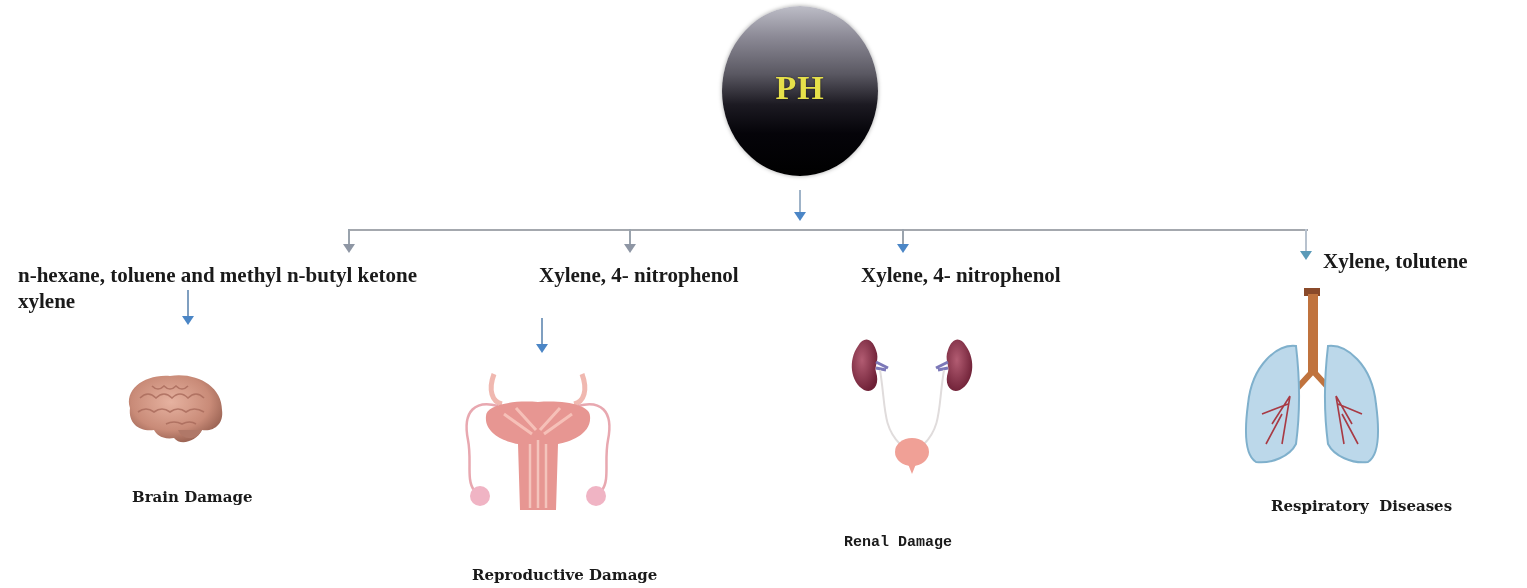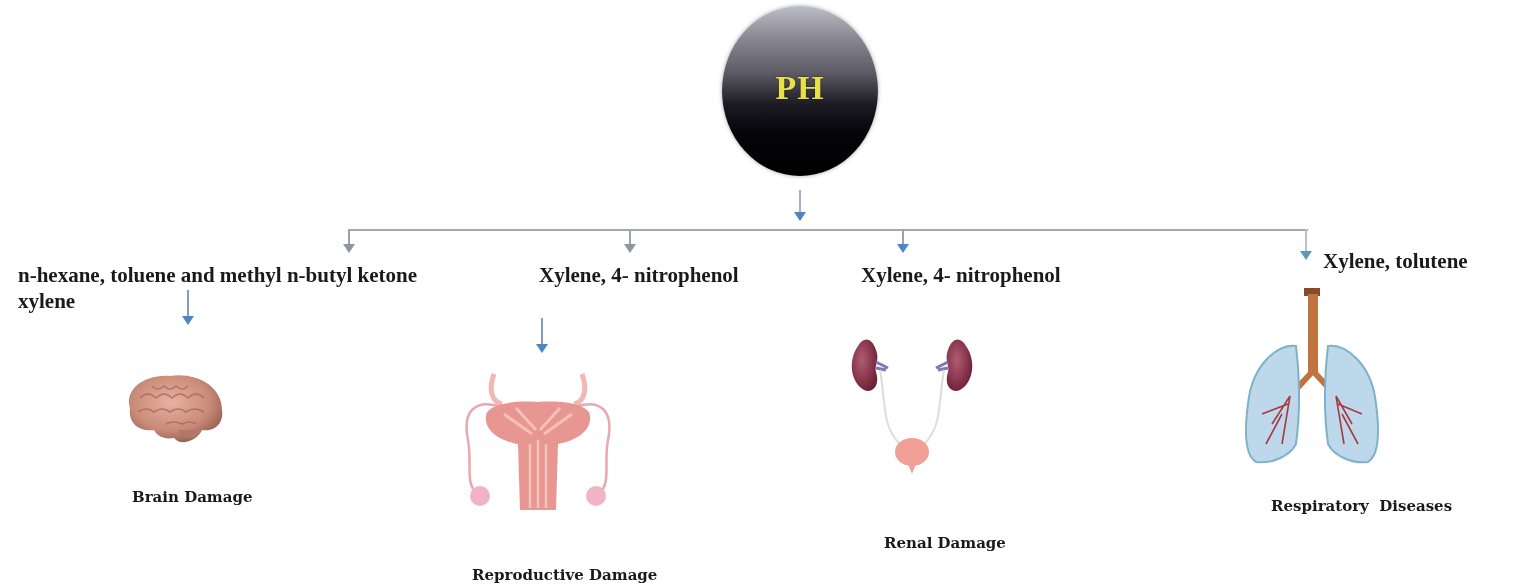--- a/index.html
+++ b/index.html
@@ -103,21 +103,21 @@
     <path d="M12 20 C2 34 4 56 18 64 C28 68 34 58 30 46 C28 40 34 34 30 24 C26 12 18 10 12 20 Z" fill="url(#kidG)"></path>
     <path d="M120 20 C130 34 128 56 114 64 C104 68 98 58 102 46 C104 40 98 34 102 24 C106 12 114 10 120 20 Z" fill="url(#kidG)"></path>
     <path d="M30 36 l12 6 M30 42 l10 2" stroke="#7c78b8" stroke-width="3"></path>
     <path d="M102 36 l-12 6 M102 42 l-10 2" stroke="#7c78b8" stroke-width="3"></path>
     <path d="M34 44 C40 80 36 100 54 118" stroke="#e0dcdc" stroke-width="2" fill="none"></path>
     <path d="M98 44 C92 80 96 100 78 118" stroke="#e0dcdc" stroke-width="2" fill="none"></path>
     <ellipse cx="66" cy="126" rx="17" ry="14" fill="#f0a096"></ellipse>
     <path d="M62 138 L66 148 L70 138 Z" fill="#f0a096"></path>
   </svg>
 </div>
-<div class="abs caption" style="left:860px; top:534px;">Renal Damage</div>
+<div class="abs caption" style="left:820px; top:534px;font-family:Liberation Mono, monospace;">Renal Damage</div>
 
 <div class="abs chem" style="left:1323px; top:248px;">
   <div>Xylene, tolutene</div>
 </div>
 <div class="abs" style="left:1242px; top:284px;">
   <svg width="140" height="182" viewBox="0 0 140 182">
     <rect x="62" y="4" width="16" height="8" fill="#8a4a2a"></rect>
     <rect x="66" y="10" width="10" height="80" fill="#c0733e"></rect>
     <path d="M70 88 L48 112 M72 88 L94 112" stroke="#c0733e" stroke-width="6"></path>
     <path d="M54 62 C36 60 10 80 6 120 C2 150 4 172 14 178 C30 180 48 172 54 160 C58 130 58 96 54 62 Z" fill="#bcd8ea" stroke="#7fb0cc" stroke-width="2"></path>

